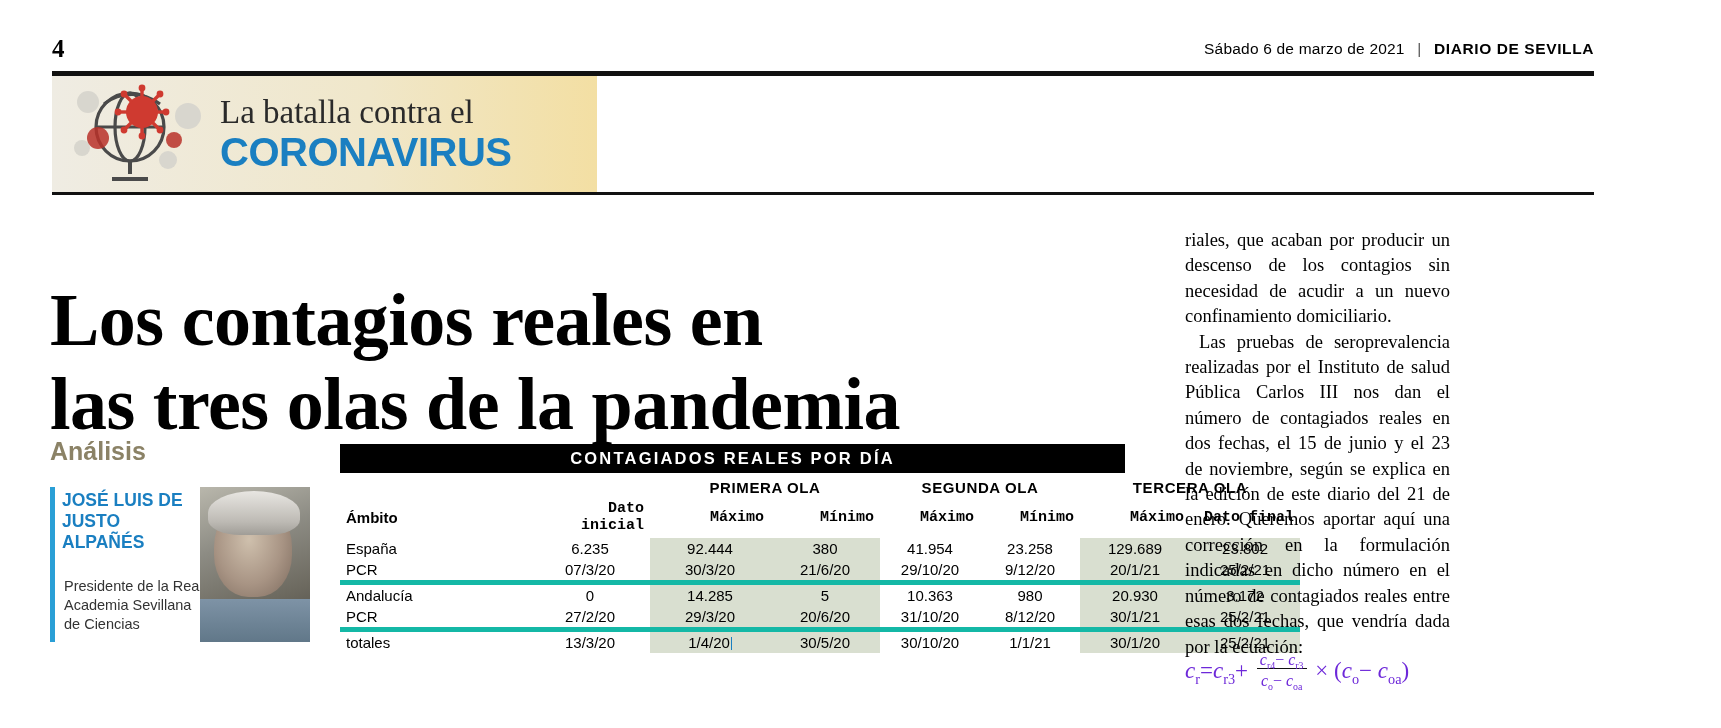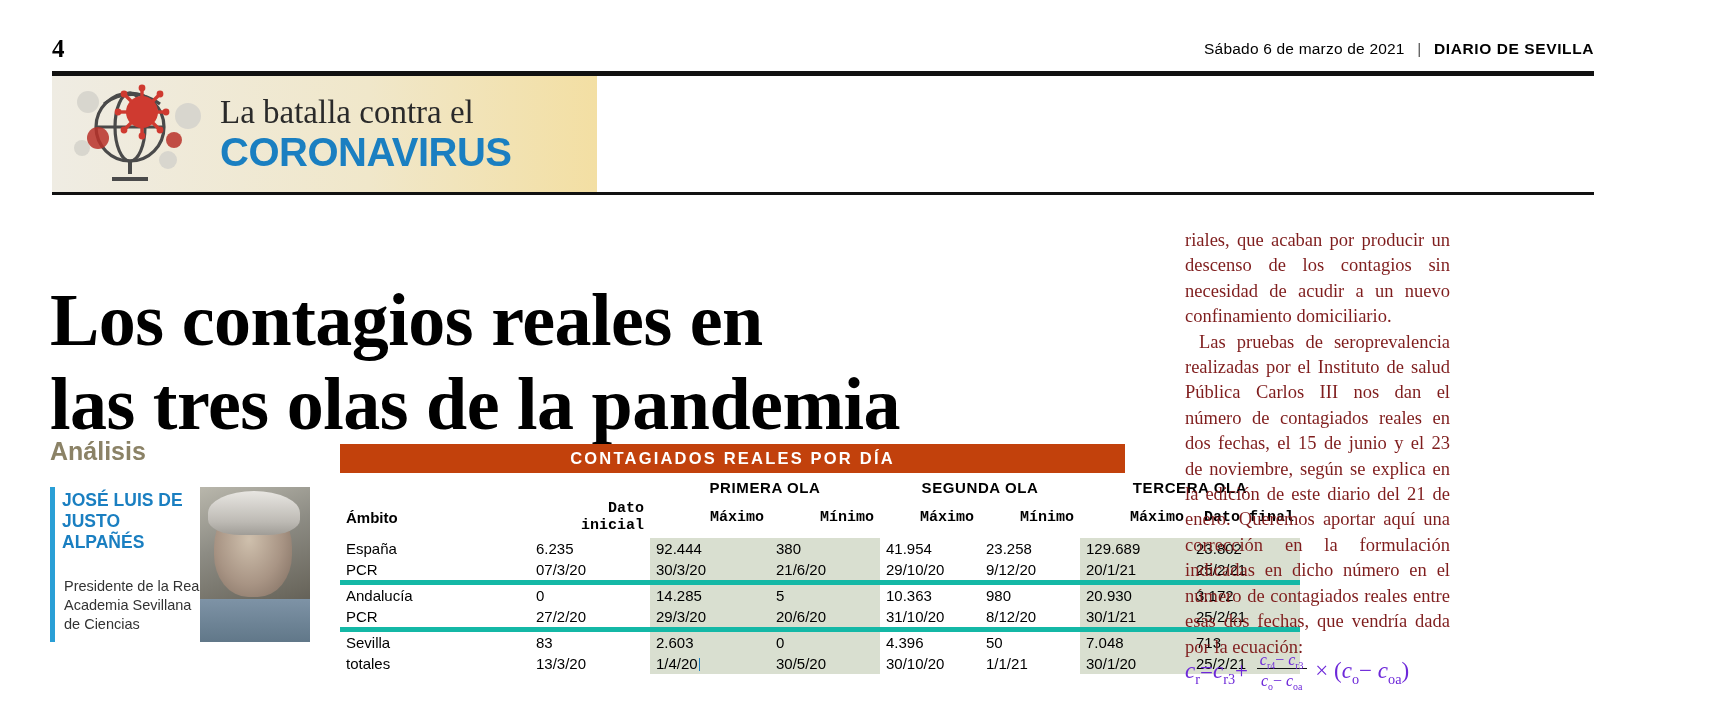--- a/index.html
+++ b/index.html
@@ -109,21 +109,21 @@
     position:absolute;left:-6px;top:112px;width:130px;height:50px;
     background:linear-gradient(180deg,#7e93a6 0%,#5c7384 100%);
   }
 
   
   .table{
     position:absolute;left:340px;top:444px;width:785px;
     font-family:"Liberation Sans", sans-serif;
   }
   .tbl-title{
-    height:29px;background:#c2410c;color:#fff;
+    height:29px;background:#000000;color:#fff;
     font-weight:bold;font-size:16.5px;letter-spacing:2.2px;
     display:flex;align-items:center;justify-content:center;
   }
   table{border-collapse:collapse;width:785px;table-layout:fixed;}
   col.c0{width:190px}
   col.c1{width:120px}
   col.c2{width:120px}
   col.c3{width:110px}
   col.c4{width:100px}
   col.c5{width:100px}
@@ -133,31 +133,31 @@
   .wave-row th{
     font-weight:bold;font-size:15px;text-align:center;letter-spacing:.6px;
     padding-top:6px;padding-bottom:2px;
   }
   .head-row th{
     font-weight:bold;font-size:15px;padding-bottom:4px;
   }
   .head-row th.lbl{text-align:left;}
   .head-row th.num{text-align:right;font-family:Liberation Mono, monospace;}
   td.lbl{text-align:left;}
-  td.num{text-align:left;}
+  td.num{text-align:center;}
   .shade{background:#d9dfd0;}
   .sep-line td{border-bottom:5px solid #14b8a6;}
   .caret{display:inline-block;width:1px;height:13px;background:#1a7fc1;vertical-align:-2px;margin-left:1px;}
 
   
   .col-right{
     position:absolute;left:1185px;top:228px;width:265px;
     font-family:"Liberation Serif", serif;
     font-size:18.5px;line-height:25.4px;text-align:justify;
-    color:#7f1d1d;
+    color:#000000;
   }
   .col-right p{margin:0;}
   .col-right p.indent{text-indent:14px;}
   .formula{
     position:absolute;left:1185px;top:652px;width:300px;height:60px;
     font-family:"Liberation Serif", serif;
     font-size:23px;color:#6d28d9;
   }
   .formula i{font-style:italic;}
   .frac{display:inline-block;vertical-align:middle;text-align:center;font-size:16px;line-height:15px;margin:0 3px;}
@@ -314,30 +314,20 @@
         <td class="num">27/2/20</td>
         <td class="num shade">29/3/20</td>
         <td class="num shade">20/6/20</td>
         <td class="num">31/10/20</td>
         <td class="num">8/12/20</td>
         <td class="num shade">30/1/21</td>
         <td class="num shade">25/2/21</td>
       </tr>
 
       <tr>
-        <td class="lbl">Sevilla</td>
-        <td class="num">83</td>
-        <td class="num shade">2.603</td>
-        <td class="num shade">0</td>
-        <td class="num">4.396</td>
-        <td class="num">50</td>
-        <td class="num shade">7.048</td>
-        <td class="num shade">713</td>
-      </tr>
-      <tr>
         <td class="lbl">totales</td>
         <td class="num">13/3/20</td>
         <td class="num shade"><span>1/4/20</span><span class="caret"></span></td>
         <td class="num shade">30/5/20</td>
         <td class="num">30/10/20</td>
         <td class="num">1/1/21</td>
         <td class="num shade">30/1/20</td>
         <td class="num shade">25/2/21</td>
       </tr>
     </tbody>

